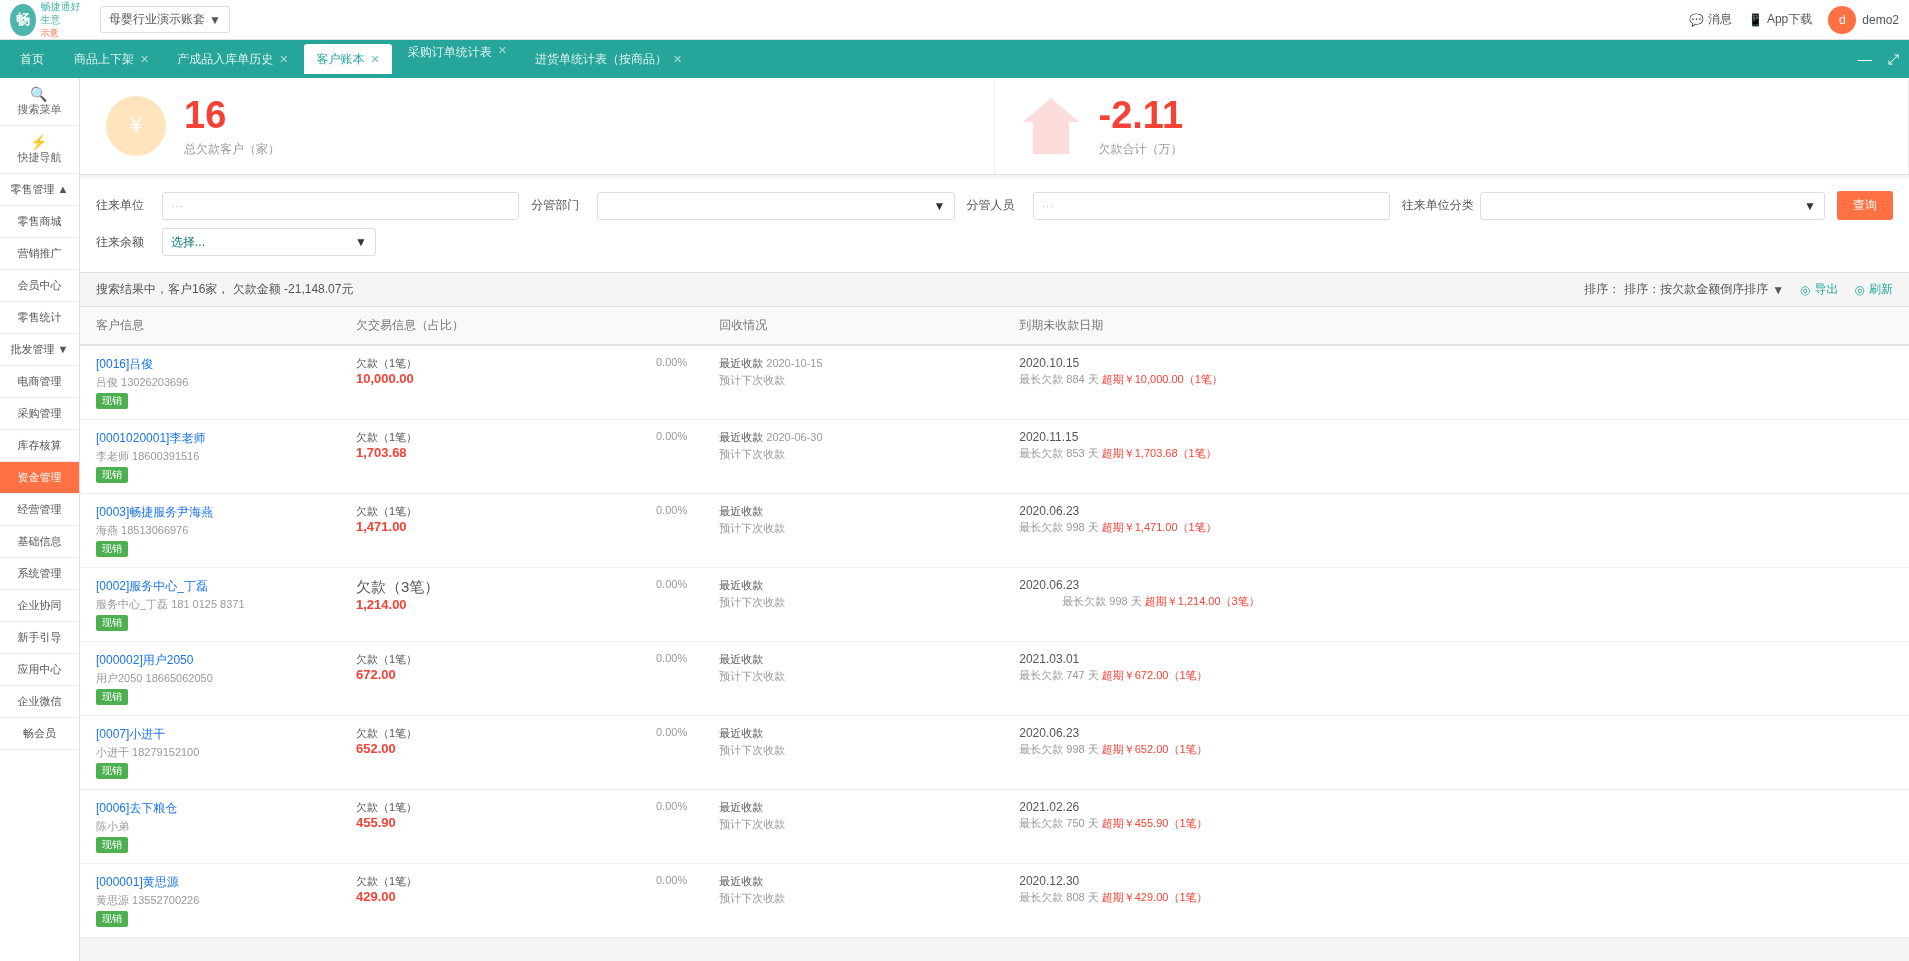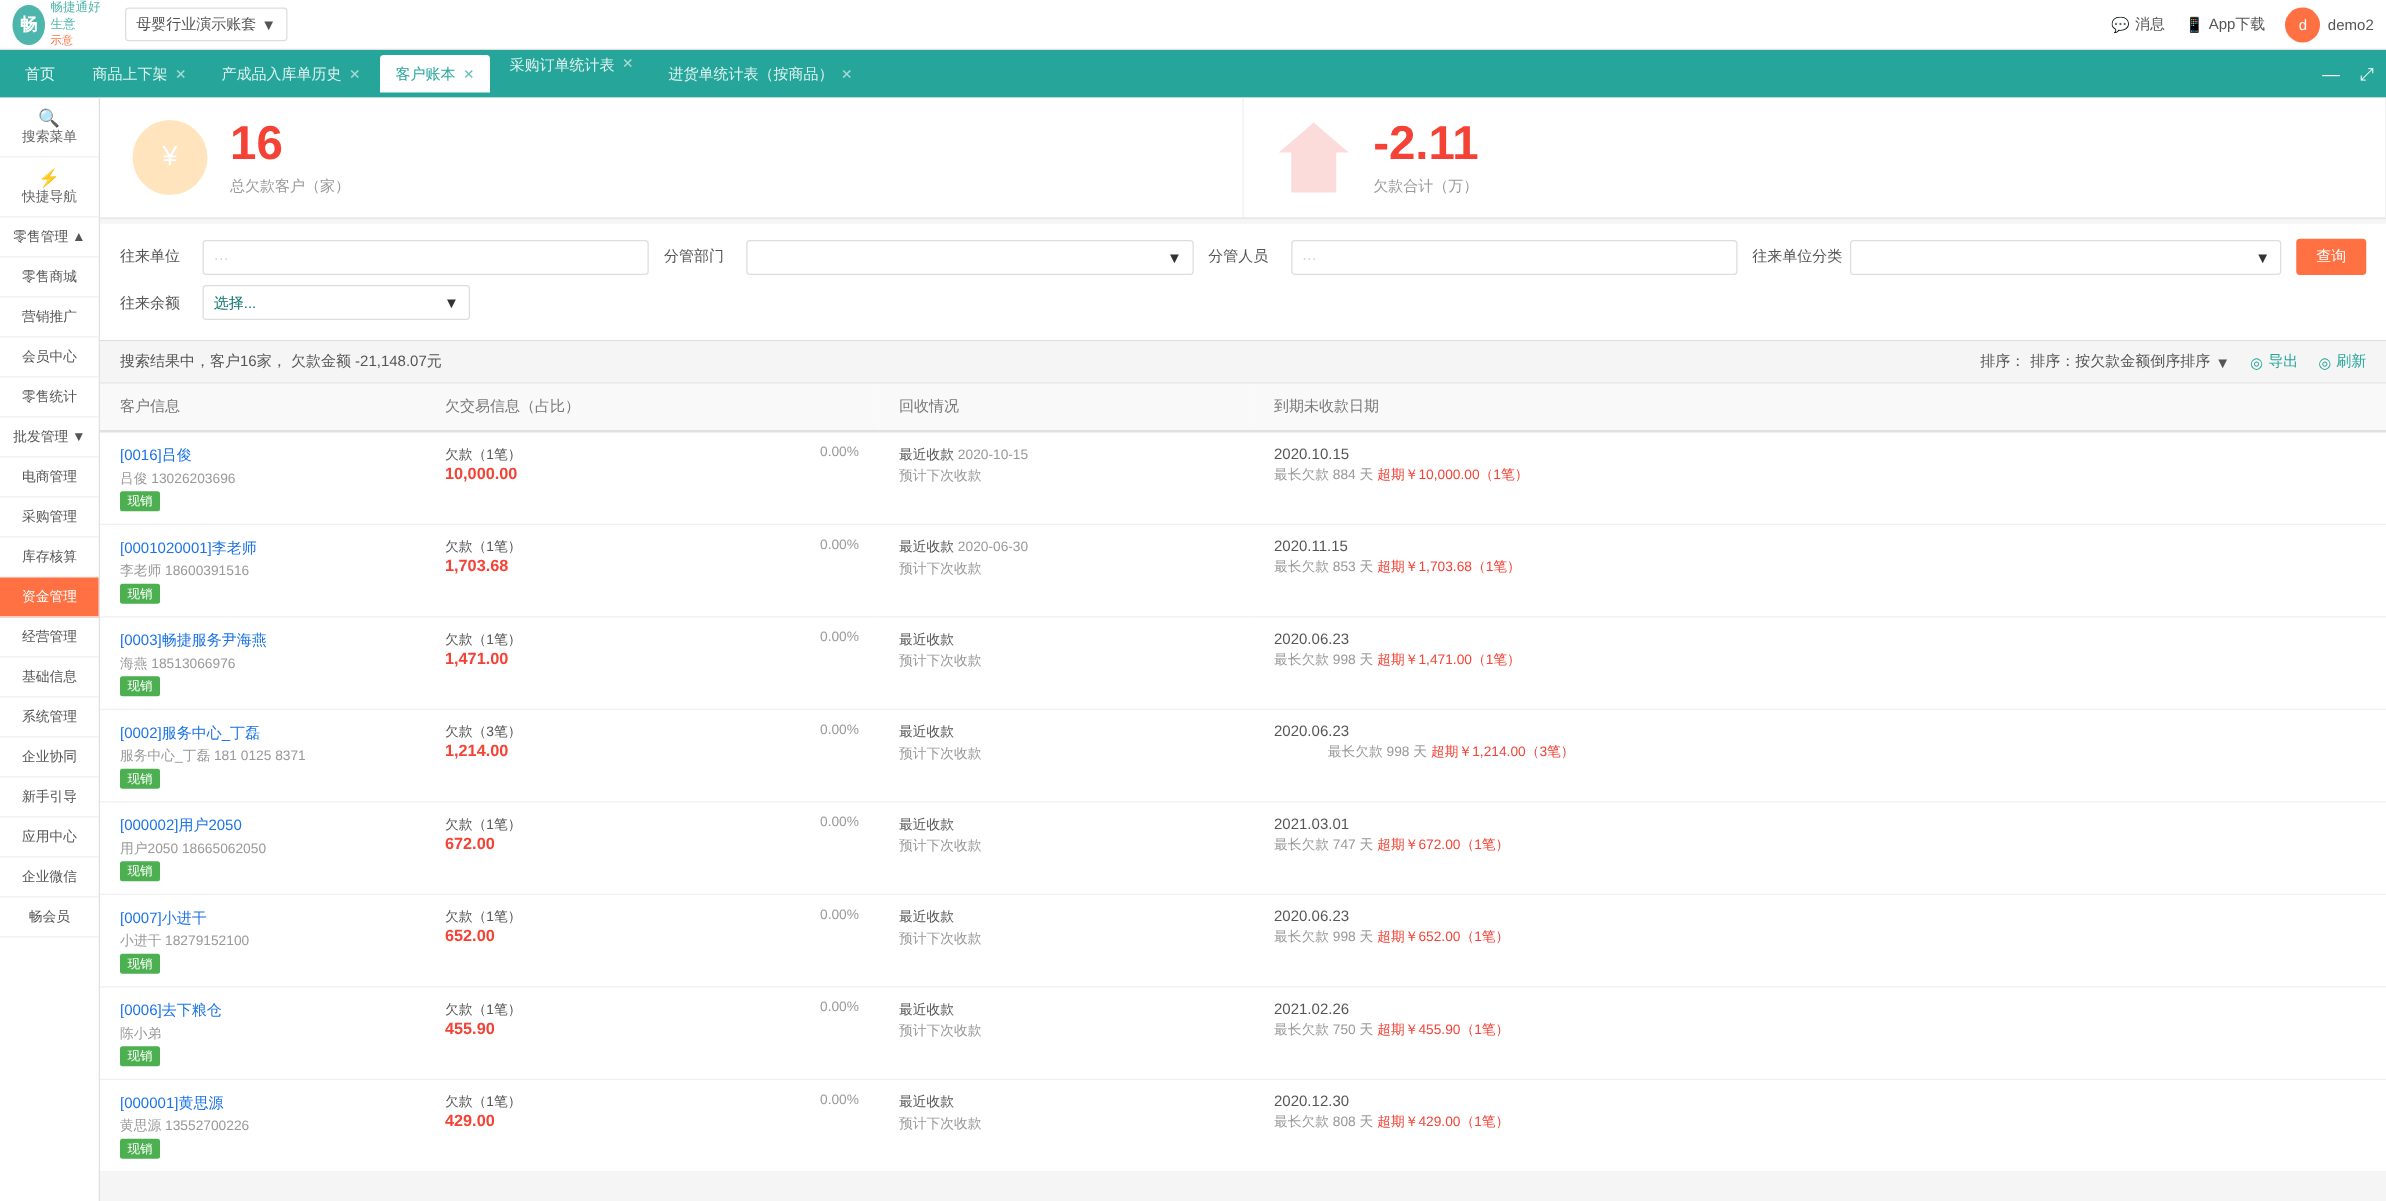--- a/index.html
+++ b/index.html
@@ -307,21 +307,21 @@
       <div style="font-size:11px;color:#999;margin-top:2px;">最长欠款 998 天 <span style="color:#f44336;cursor:pointer;">超期￥1,471.00（1笔）</span></div>
     </td>
   </tr>
             <tr style="border-bottom: 1px solid rgb(240, 240, 240);">
     <td style="padding:10px 16px;vertical-align:top;">
       <div style="color:#1a73e8;cursor:pointer;font-size:12px;">[0002]服务中心_丁磊</div>
       <div style="font-size:11px;color:#999;margin-top:2px;">服务中心_丁磊  181 0125 8371</div>
       <span style="display:inline-block;background:#4caf50;color:#fff;font-size:10px;padding:1px 6px;border-radius:2px;margin-top:3px;">现销</span>
     </td>
     <td style="padding:10px 16px;vertical-align:top;">
-      <div style="font-size:11px;color:#555;">欠款（3笔）</div>
+      <div style="font-size:15px;color:#555;">欠款（3笔）</div>
       <div style="color:#f44336;font-size:13px;font-weight:bold;cursor:pointer;">1,214.00</div>
     </td>
     <td style="padding:10px 16px;vertical-align:top;">
       <div style="font-size:11px;color:#999;">0.00%</div>
     </td>
     <td style="padding:10px 16px;vertical-align:top;">
       <div style="font-size:11px;color:#555;">最近收款 <span style="color:#999;"></span></div>
       <div style="font-size:11px;color:#999;margin-top:2px;">预计下次收款</div>
     </td>
     <td style="padding:10px 16px;vertical-align:top;">

